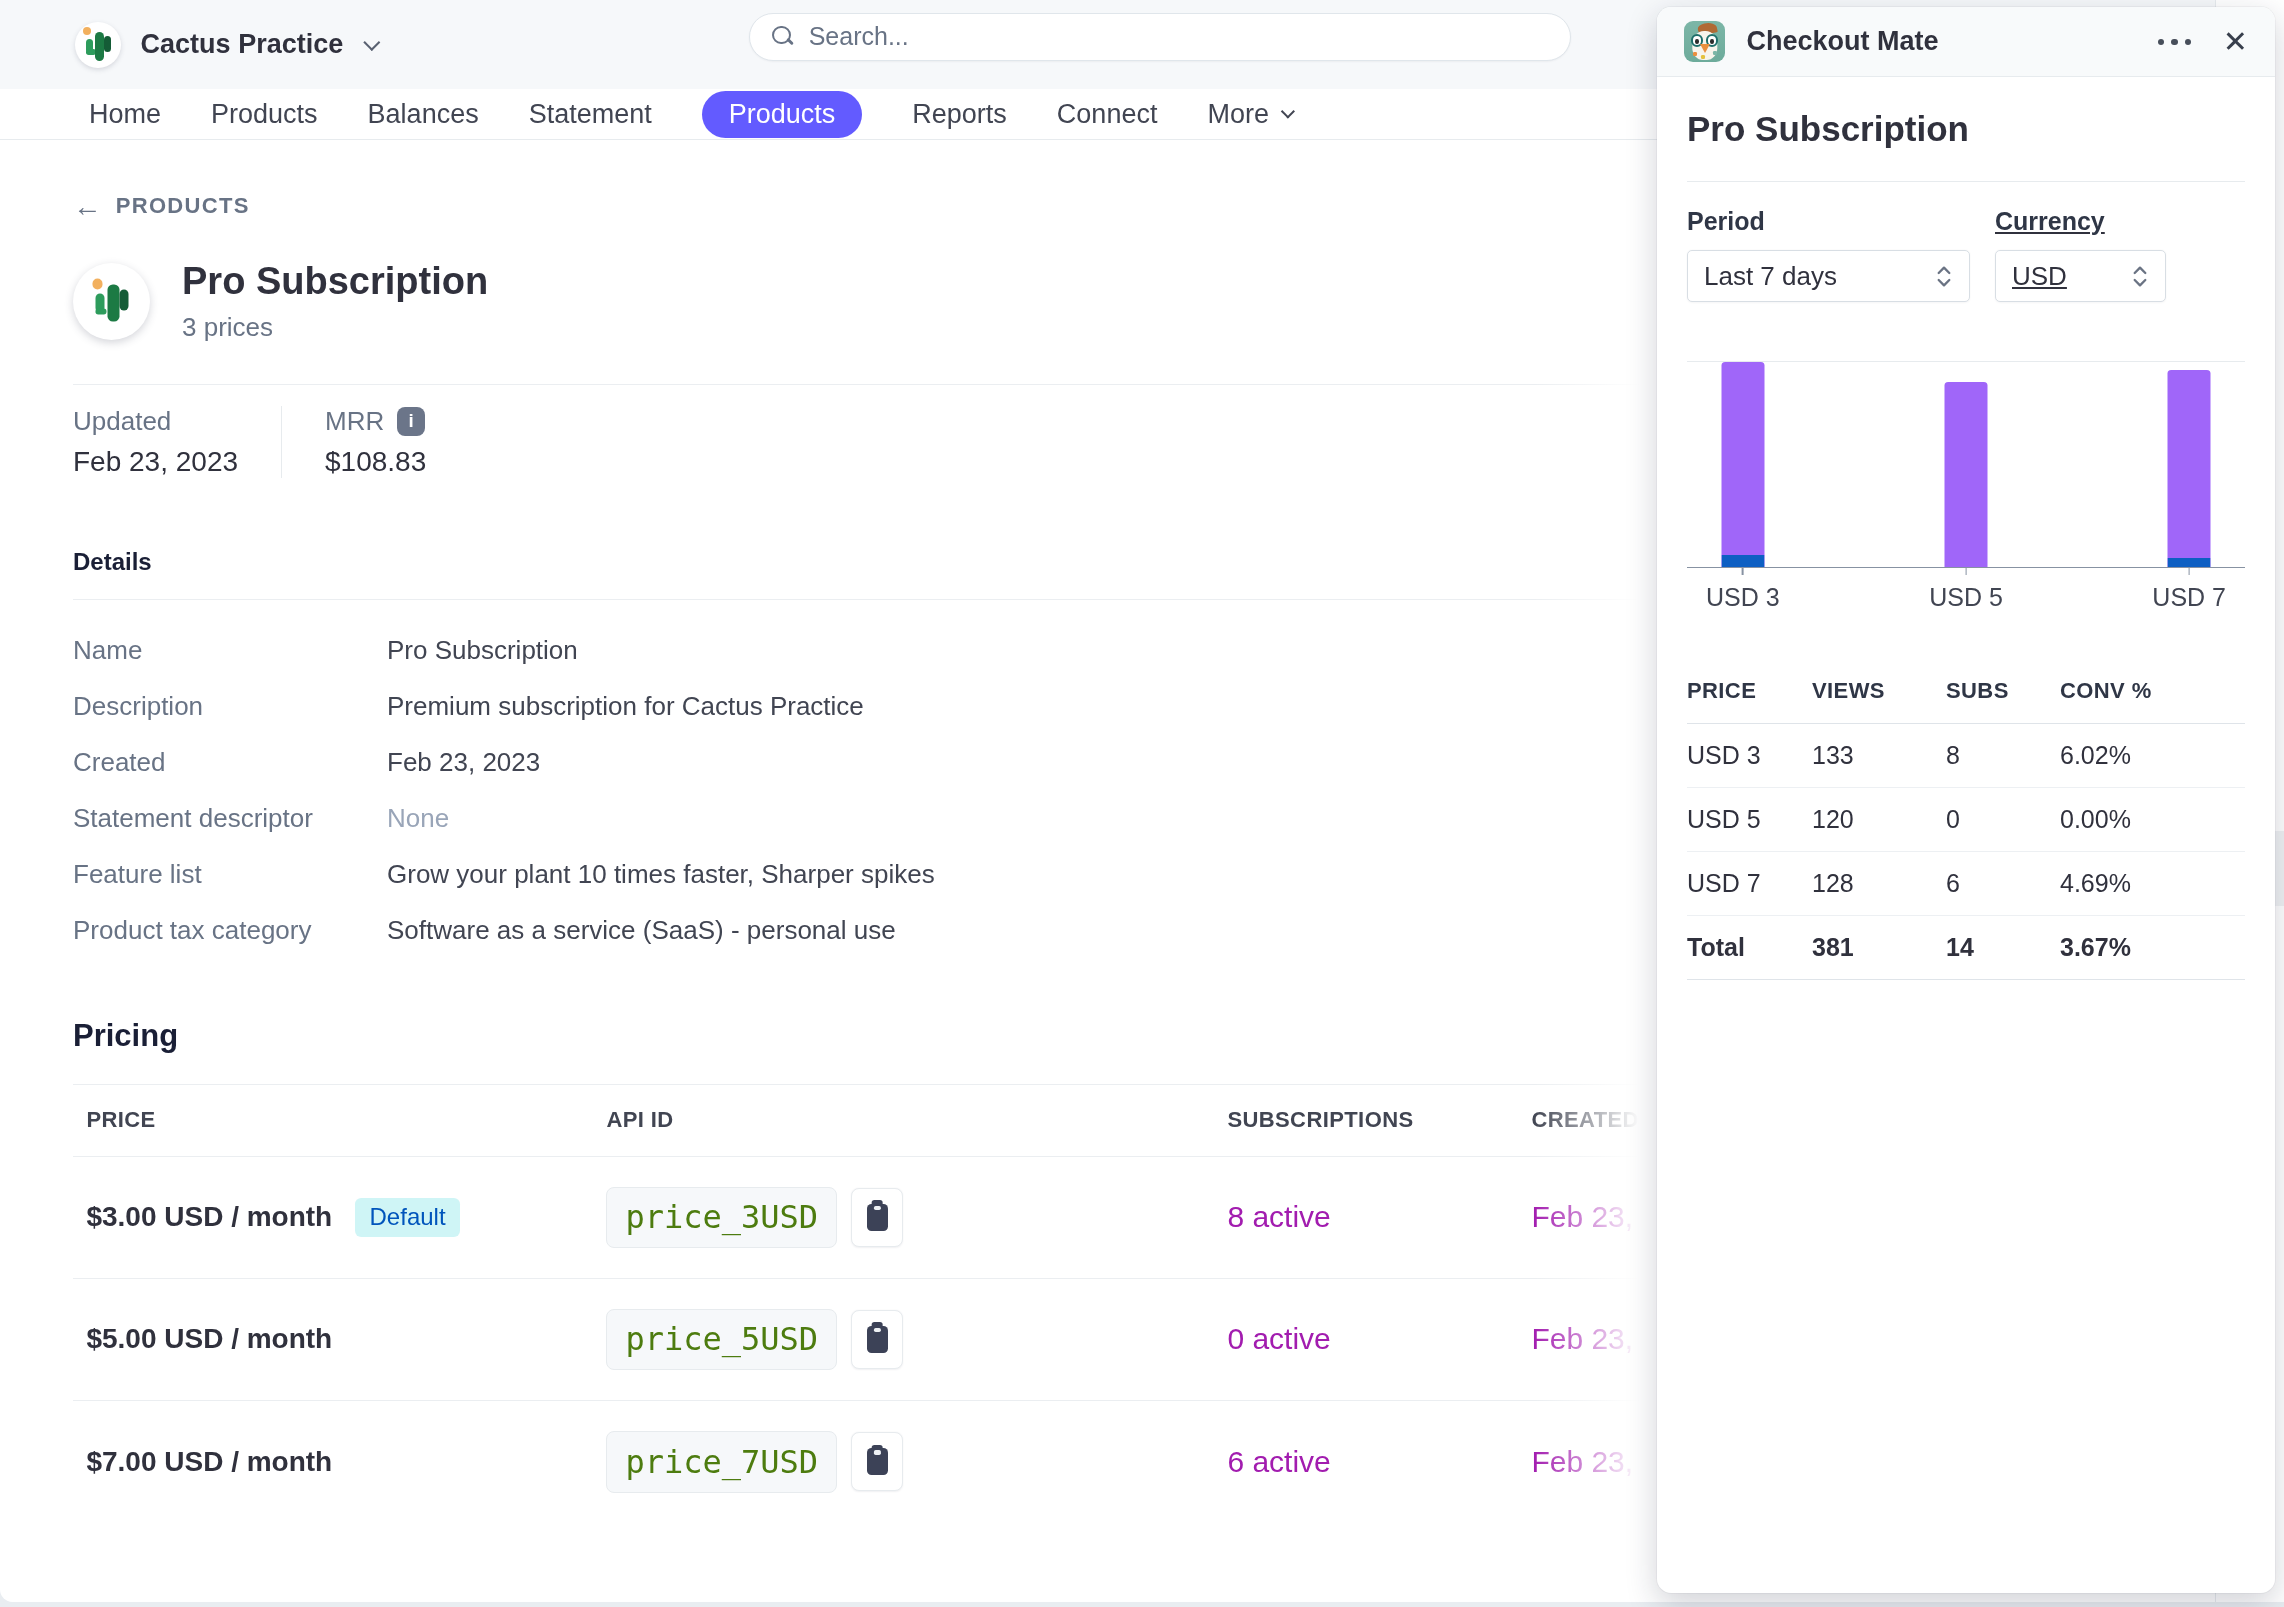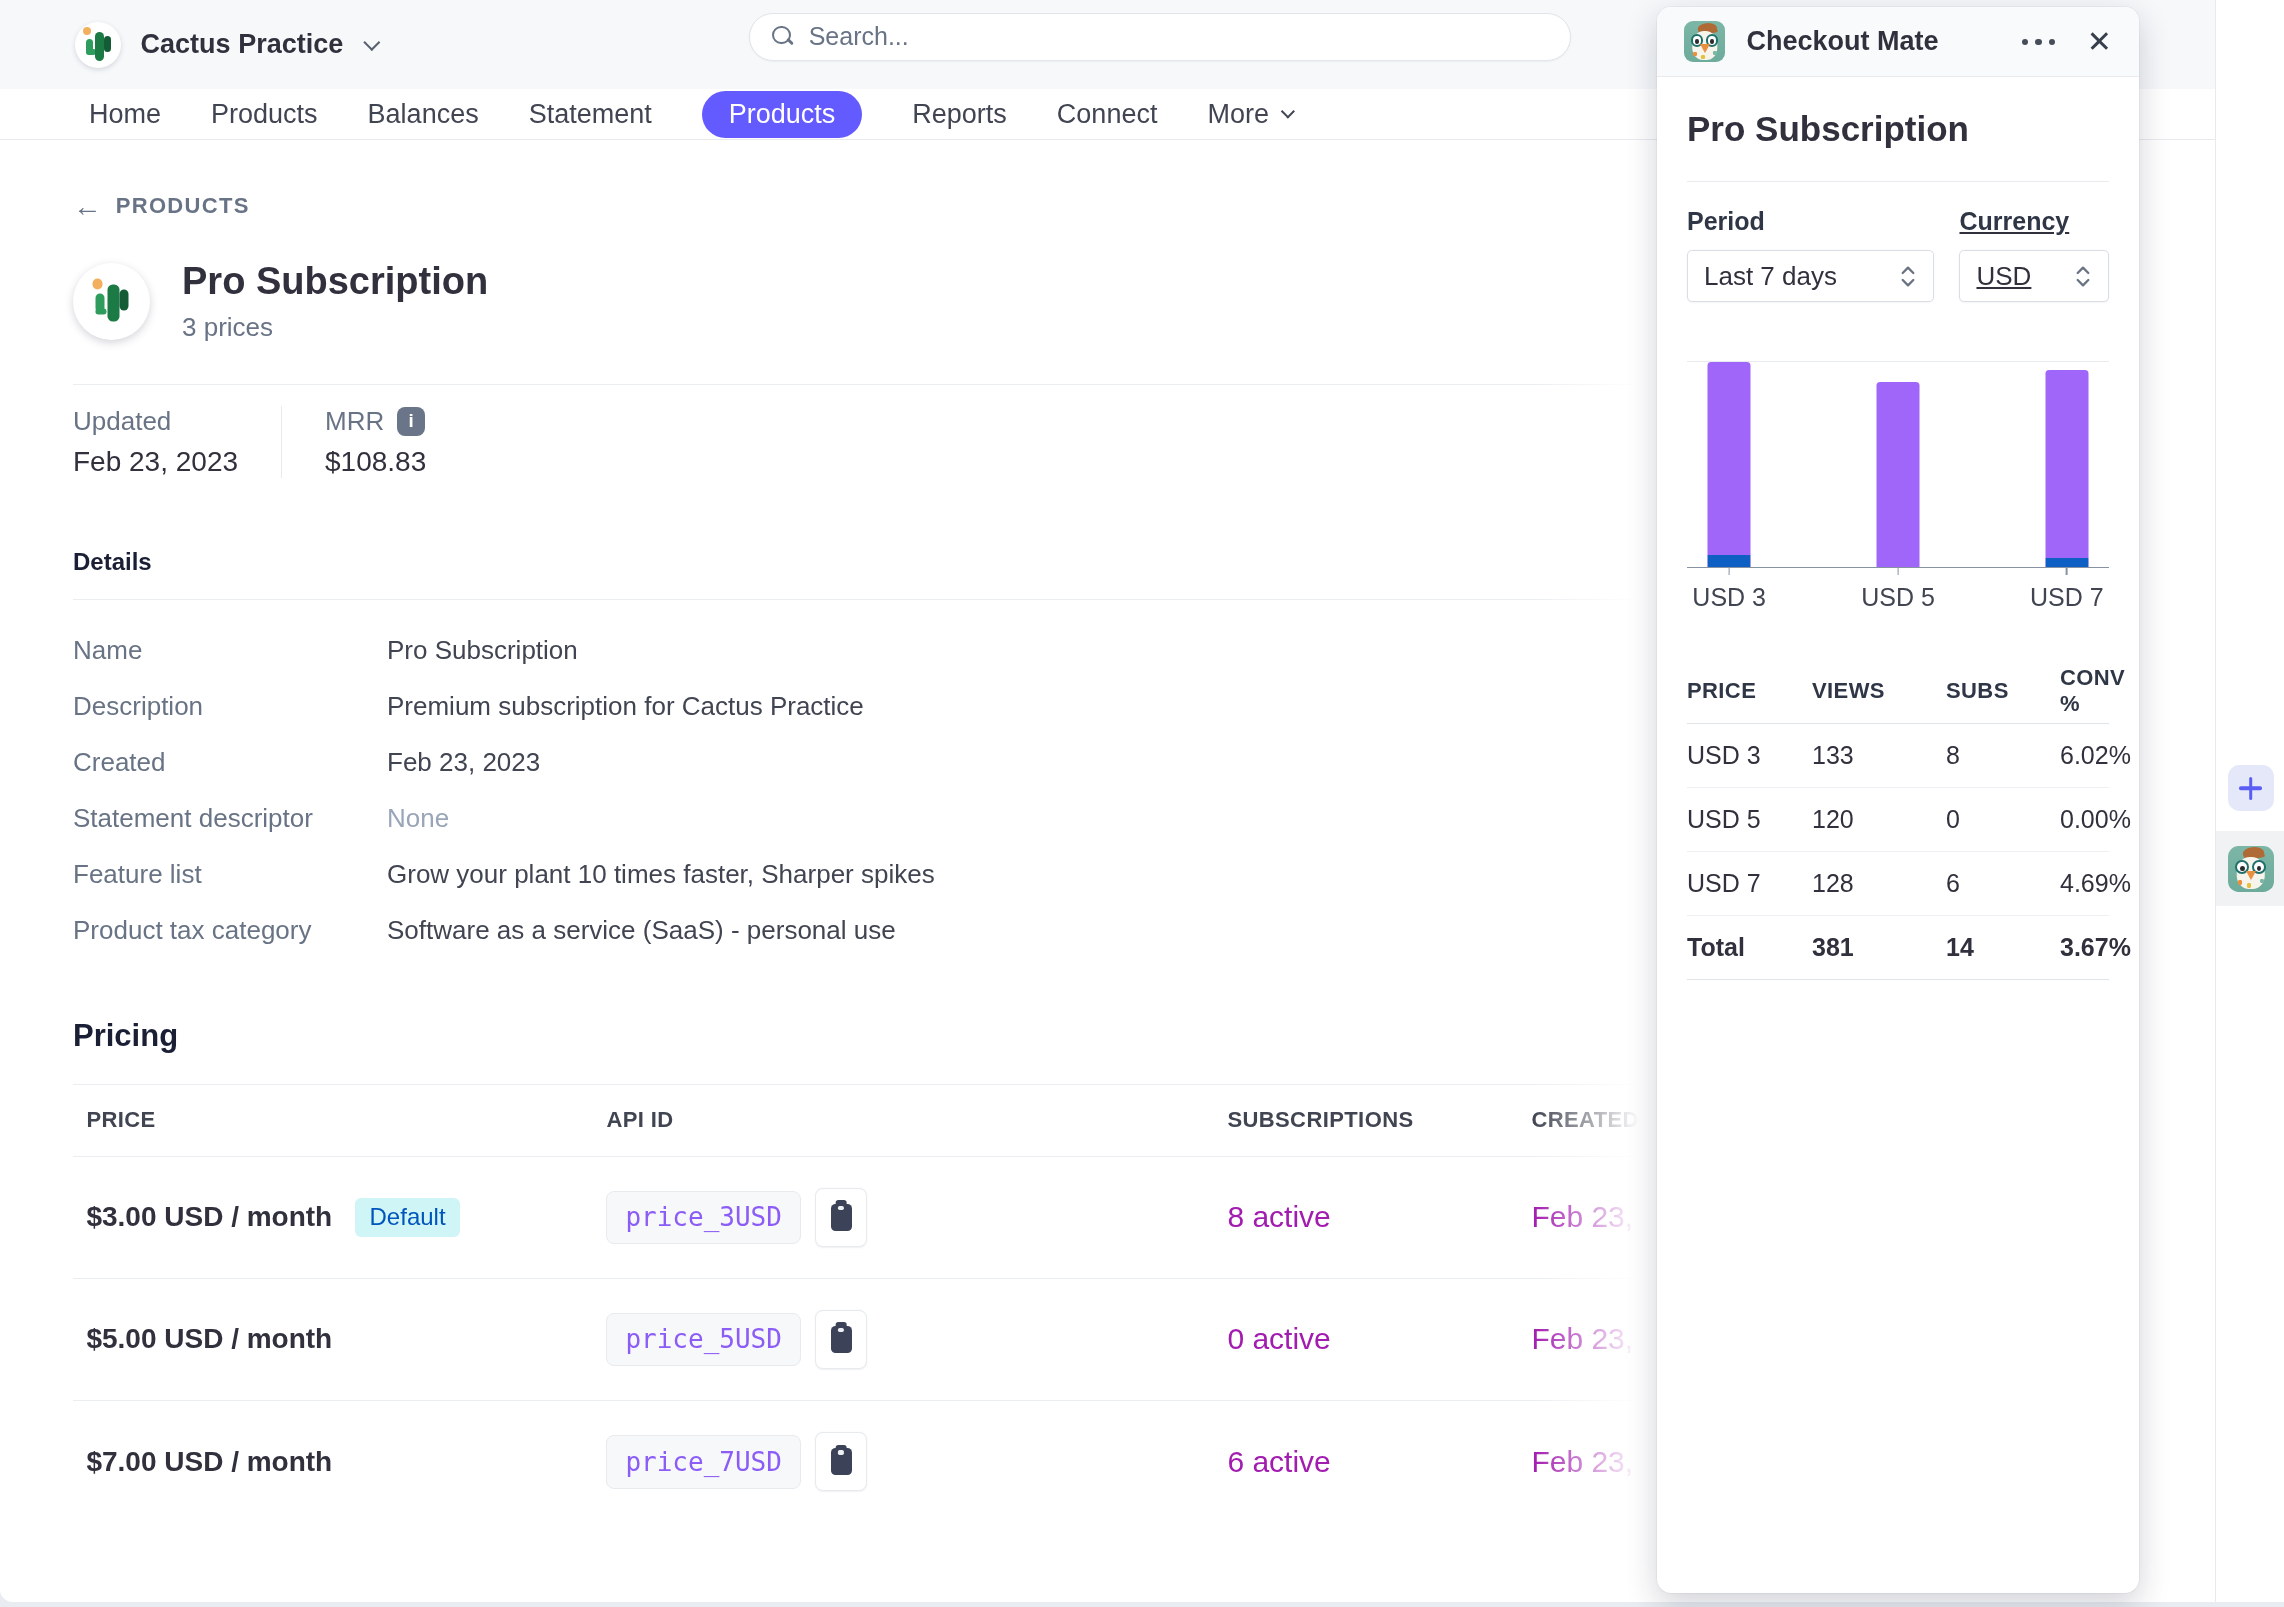--- a/index.html
+++ b/index.html
@@ -76,21 +76,21 @@
   .ptable{margin-top:30px;width:1836px;}
   .pt-head{display:grid;grid-template-columns:520px 621px 304px 390px;border-top:0.9px solid #ebeef1;border-bottom:0.9px solid #ebeef1;height:73px;align-items:center;}
   .pt-head .cell{font-size:22px;font-weight:700;color:#414552;letter-spacing:0.4px;}
   .cell{padding-left:13.4px;}
   .pt-row{display:grid;grid-template-columns:520px 621px 304px 390px;height:122px;align-items:center;border-bottom:0.9px solid #ebeef1;}
   .pt-row:last-child{border-bottom:none;}
   .price-cell{display:flex;align-items:center;gap:23px;}
   .price-txt{font-size:28px;font-weight:600;color:#30313d;}
   .badge{background:var(--badge-bg,#cff5f6);color:var(--badge-text,#0055bc);font-size:24px;border-radius:6.2px;padding:5.3px 14.3px;}
   .api-cell{display:flex;align-items:center;gap:14.3px;}
-  .code-box{background:#f6f8fa;border:0.9px solid #e7ebee;border-radius:8px;padding:10.7px 18px;font-family:"DejaVu Sans Mono","Liberation Mono",monospace;font-size:26px;color:#8b5cf6;}
+  .code-box{background:#f6f8fa;border:0.9px solid #e7ebee;border-radius:8px;padding:10.7px 18px;font-family:"DejaVu Sans Mono","Liberation Mono",monospace;font-size:32px;color:#4d7c0f;}
   .copy-btn{width:52px;height:59px;background:#fff;border:0.9px solid #e7ebee;border-radius:8px;display:flex;align-items:center;justify-content:center;cursor:pointer;box-shadow:0 0.9px 1.8px rgba(60,66,87,.08);}
   .clipboard{position:relative;width:21.4px;height:27px;background:#3c4257;border-radius:4.5px;}
   .clipboard:before{content:"";position:absolute;left:50%;top:-3.6px;transform:translateX(-50%);width:10.7px;height:7.1px;background:#3c4257;border-radius:2.7px;}
   .clipboard:after{content:"";position:absolute;left:50%;top:1.8px;transform:translateX(-50%);width:6.2px;height:4.5px;background:#eef1f4;border-radius:1.8px;}
   .gray-val{font-size:30px;color:#a21caf;}
   .nowrap{white-space:nowrap;}
 
   
   .fade-right{position:absolute;left:1533px;top:140px;width:125px;height:1462px;background:linear-gradient(to right,rgba(255,255,255,0),#fff 85%);pointer-events:none;}
 
@@ -112,21 +112,21 @@
   .owl .pupL,.owl .pupR{position:absolute;top:44%;width:9%;height:11%;background:#2c2c2c;border-radius:50%;}
   .owl .pupL{left:28%;}
   .owl .pupR{right:28%;}
   .owl .beak{position:absolute;left:50%;top:56%;transform:translateX(-50%);width:0;height:0;border-left:5.3px solid transparent;border-right:5.3px solid transparent;border-top:9px solid #e98f3e;}
   .owl .sp1,.owl .sp2,.owl .sp3{position:absolute;width:10%;height:10%;border-radius:30%;}
   .owl .sp1{left:22%;bottom:14%;background:#e98f3e;}
   .owl .sp2{right:20%;bottom:18%;background:#7cb6a7;}
   .owl .sp3{left:42%;bottom:8%;background:#e4c23f;}
 
   
-  .panel{position:absolute;left:1657px;top:7.1px;width:482px;height:1586px;background:#fff;border-radius:14.3px;box-shadow:0 10.7px 32px rgba(26,31,54,.20),0 0 0 0.9px rgba(26,31,54,.04);overflow:hidden;}
+  .panel{position:absolute;left:1657px;top:7.1px;width:618px;height:1586px;background:#fff;border-radius:14.3px;box-shadow:0 10.7px 32px rgba(26,31,54,.20),0 0 0 0.9px rgba(26,31,54,.04);overflow:hidden;}
   .panel-head{height:70px;background:#f8fafb;border-bottom:0.9px solid #e7ebee;display:flex;align-items:center;padding:0 27px;}
   .panel-head .owl{width:41px;height:41px;border-radius:9px;}
   .panel-title{font-size:27px;font-weight:700;color:#30313d;margin-left:21.4px;flex:1;}
   .dots{display:flex;gap:7.1px;cursor:pointer;padding:9px;}
   .dots i{width:6.2px;height:6.2px;border-radius:50%;background:#474e5a;}
   .close-x{font-size:30px;color:#383f4c;margin-left:23px;cursor:pointer;line-height:1;}
   .panel-body{padding:0 30px;}
   .panel-h1{margin-top:32px;font-size:35px;font-weight:700;color:#30313d;}
   .panel-hr{border:none;border-top:0.9px solid #e7ebee;margin-top:32px;}
   .controls{display:flex;gap:25px;margin-top:25px;}

